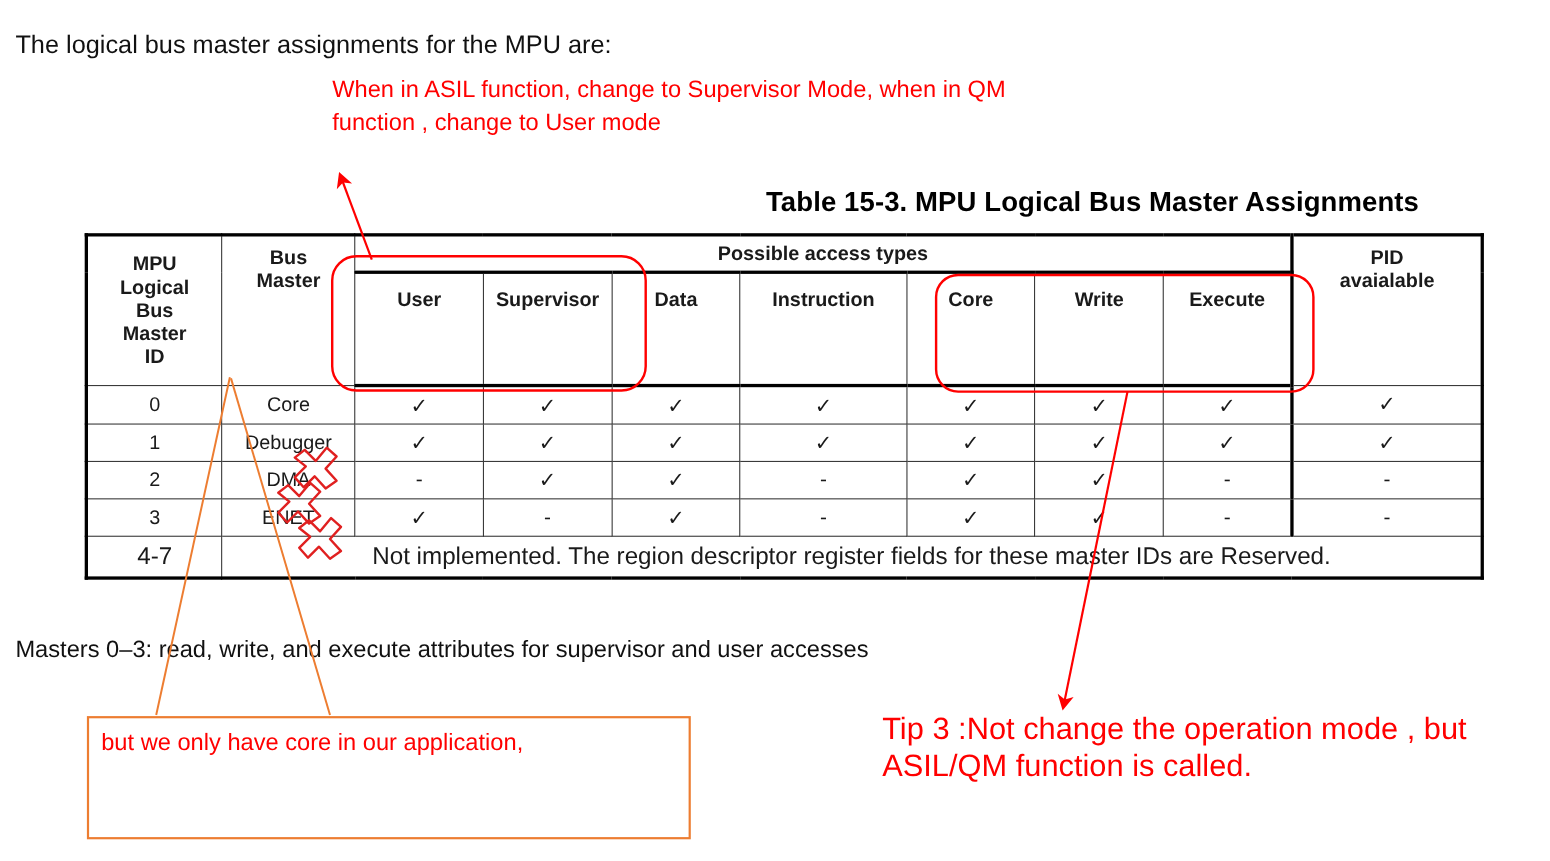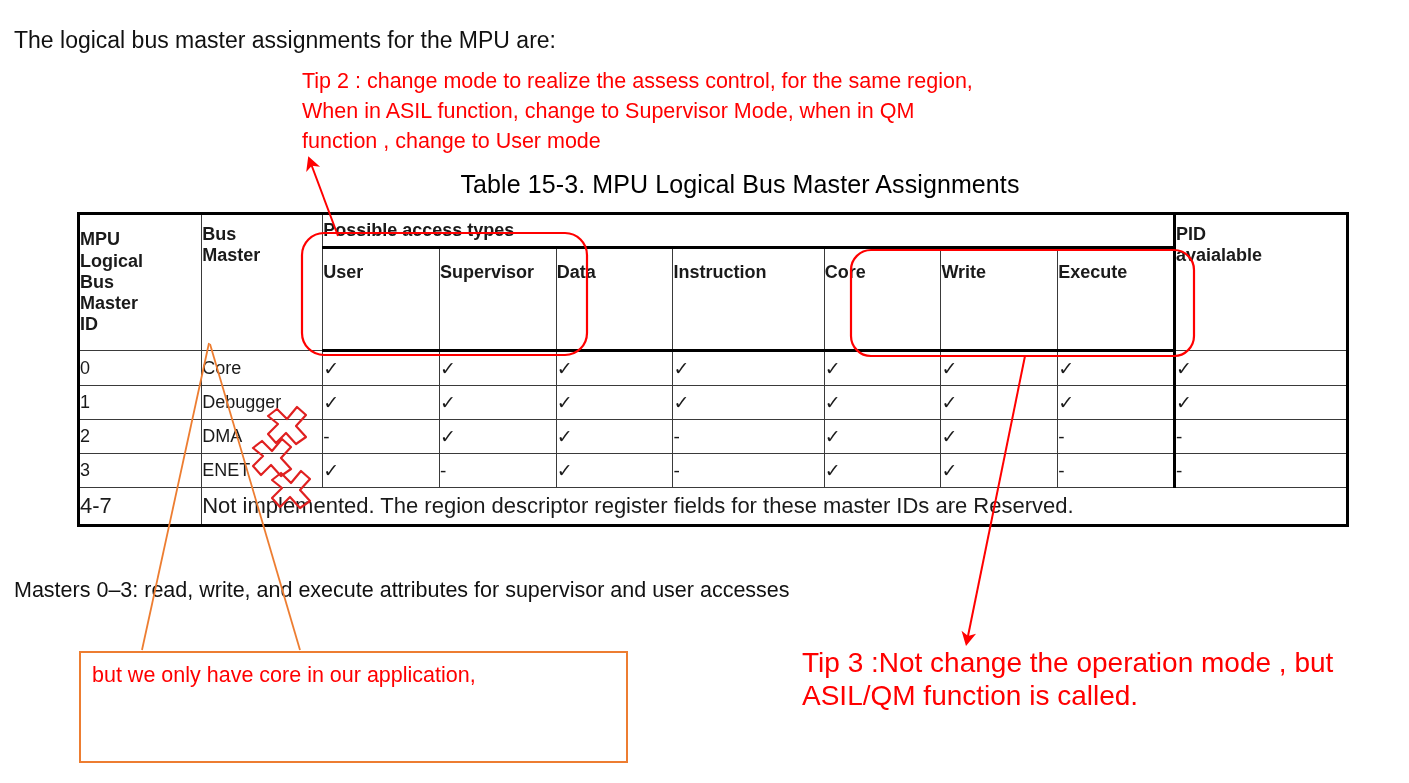--- a/index.html
+++ b/index.html
@@ -38,40 +38,40 @@
     line-height: 30px;
     white-space: nowrap;
   }
 
   
   #table-caption {
     position: absolute;
     left: 190px;
     top: 170px;
     width: 1100px;
-    text-align: center;
+    text-align: right;
     font-size: 25px;
-    font-weight: normal;
+    font-weight: bold;
     letter-spacing: 0.1px;
     color: #000;
   }
 
   
   #mpu-table {
     position: absolute;
     left: 77px;
     top: 212px;
     width: 1272px;
     border-collapse: collapse;
     table-layout: fixed;
     font-size: 17px;
   }
   #mpu-table td, #mpu-table th {
     border: 1px solid #3a3a3a;
-    text-align: left;
+    text-align: center;
     vertical-align: middle;
     padding: 0;
     font-weight: normal;
     color: #1a1a1a;
   }
   #mpu-table thead td, #mpu-table thead th {
     font-weight: bold;
     font-size: 18px;
   }
   
@@ -149,21 +149,20 @@
     height: 783px;
     pointer-events: none;
   }
 </style>
 </head>
 <body>
 
 <div id="intro-line">The logical bus master assignments for the MPU are:</div>
 
 <div id="tip2-note">
-  <div>Tip 2 : change mode to realize the assess control, for the same region,</div>
   <div>When in ASIL function, change to Supervisor Mode, when in QM</div>
   <div>function , change to User mode</div>
 </div>
 
 <div id="table-caption">Table 15-3.   MPU Logical Bus Master Assignments</div>
 
 <table id="mpu-table">
   <colgroup>
     <col class="cell-id">
       <col class="cell-bm">

